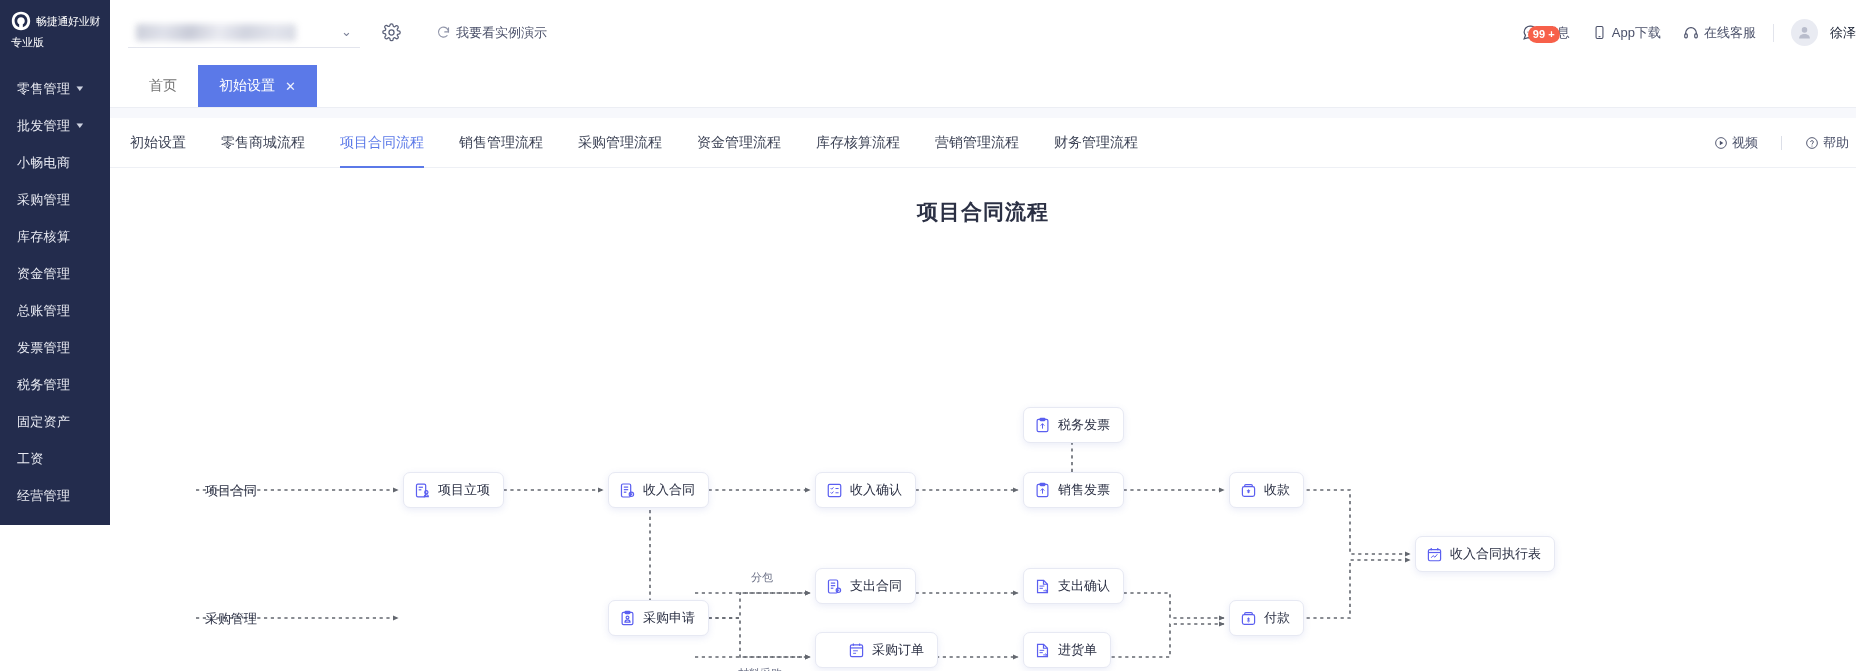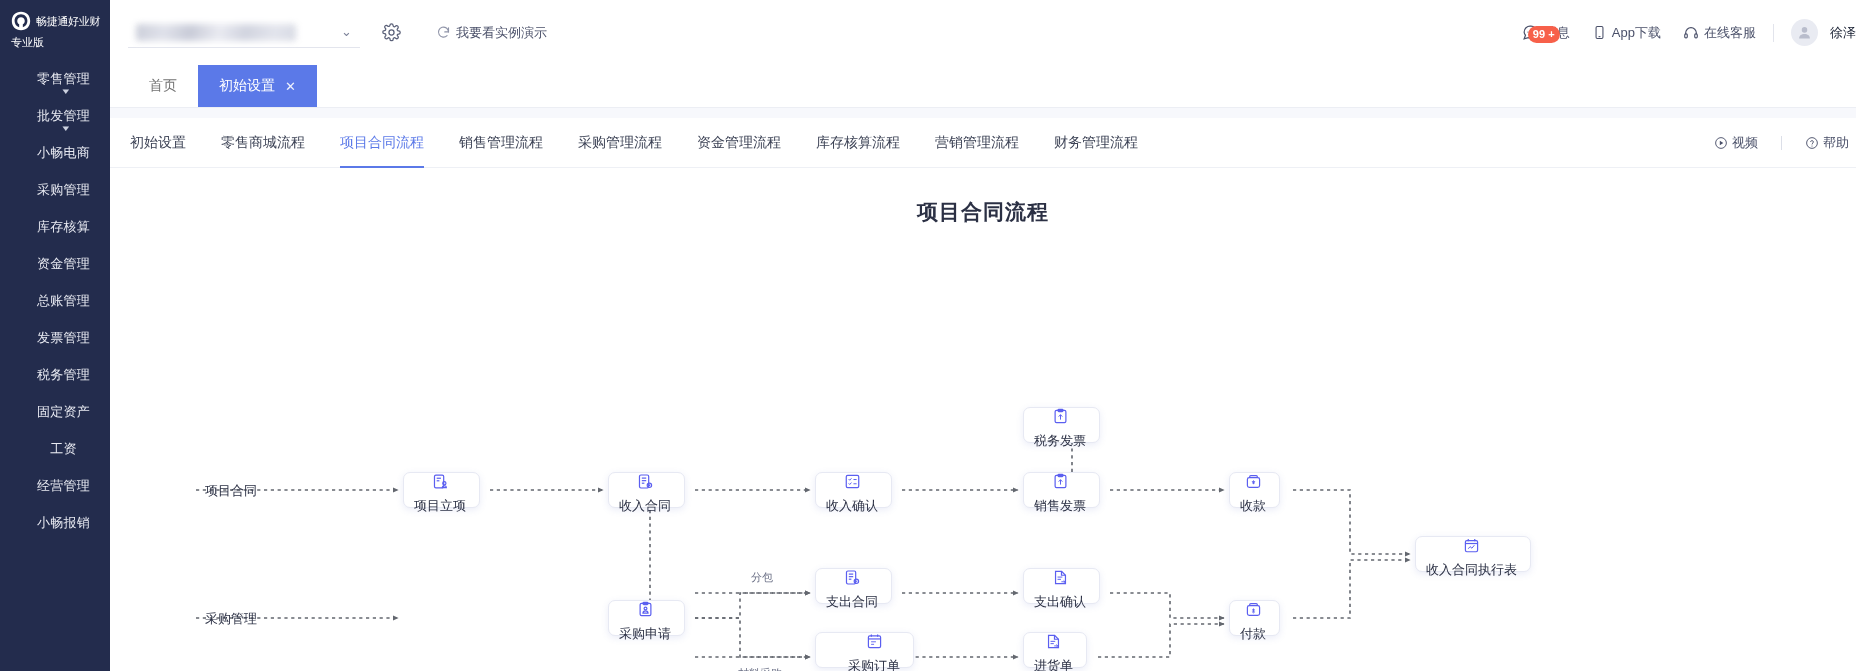--- a/index.html
+++ b/index.html
@@ -5,42 +5,42 @@
   * { box-sizing: border-box; margin: 0; padding: 0; }
   html, body {
     width: 1856px; height: 671px;
     font-family: "Liberation Sans", "DejaVu Sans", sans-serif;
     background: #ffffff; overflow: hidden;
   }
   #app { position: relative; width: 1856px; height: 671px; display: flex; }
 
   
   .sidebar {
-    width: 110px; height: 671px; background: #232c4d;
+    width: 110px; height: 525px; background: #232c4d;
     flex: 0 0 110px; position: relative; overflow: hidden;
   }
   .brand { height: 65px; padding: 10px 0 0 10px; position: relative; }
   .brand-row { display: flex; align-items: center; gap: 4px; }
   .logo-mark {
     width: 22px; height: 22px; flex: 0 0 22px; position: relative;
   }
   .logo-mark svg { display:block; }
   .brand-name {
     color: #ffffff; font-size: 11px; white-space: nowrap;
     letter-spacing: -0.3px; font-weight: 500;
   }
   .brand-sub {
     color: #ffffff; font-size: 11px; margin-top: 3px; padding-left: 1px;
     font-weight: 500;
   }
   .nav { margin-top: 5px; }
   .nav-item {
     height: 37px; display: flex; align-items: center;
     padding-left: 17px; color: #e8eaf2; font-size: 13px;
-    letter-spacing: 0.3px; cursor: pointer; position: relative; flex-direction: column;
+    letter-spacing: 0.3px; cursor: pointer; position: relative;
   }
   .nav-item .caret {
     margin-left: 6px; font-size: 8px; color: #cdd2e0; line-height: 1;
     transform: scaleX(1.4);
   }
 
   
   .main { flex: 1 1 auto; height: 671px; display: flex; flex-direction: column;
           background: #f7f8fc; min-width: 0; }
 
@@ -148,21 +148,21 @@
     pointer-events: none;
   }
   .rowlabel {
     position: absolute; font-size: 13px; color: #2b3044; white-space: nowrap;
   }
   .node {
     position: absolute; height: 36px; background: #ffffff;
     border: 1px solid #e7e9f3; border-radius: 7px;
     box-shadow: 0 2px 7px rgba(90,105,190,.13);
     display: flex; align-items: center; gap: 7px;
-    padding: 0 13px 0 10px; white-space: nowrap; cursor: pointer; flex-direction: column;
+    padding: 0 13px 0 10px; white-space: nowrap; cursor: pointer;
   }
   .node .nlabel { font-size: 13px; color: #2b3044; }
   .node .nicon { width: 17px; height: 17px; flex: 0 0 17px; display: block; }
   .edge-label {
     position: absolute; font-size: 11px; color: #6b7086; white-space: nowrap;
   }
 </style>
 </head>
 <body>
 

